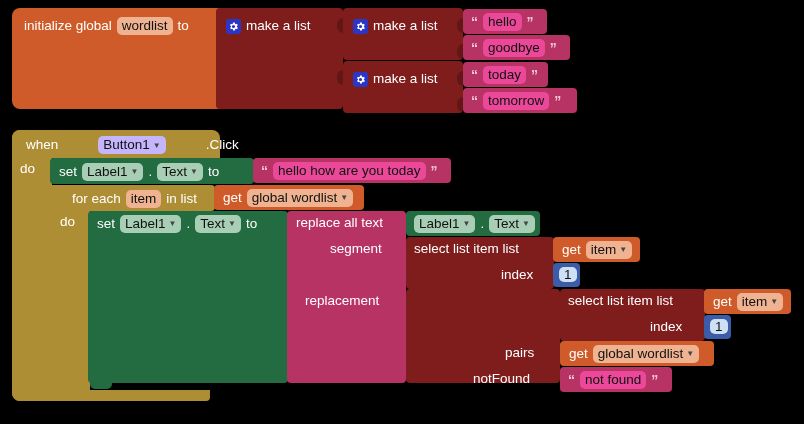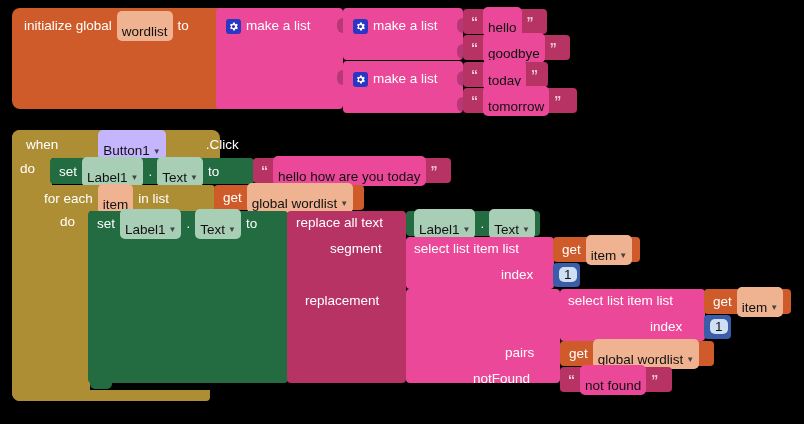--- a/index.html
+++ b/index.html
@@ -7,33 +7,33 @@
        font-family:"Liberation Sans","DejaVu Sans",sans-serif;
        -webkit-font-smoothing:antialiased;}
   #stage{position:relative;width:783px;height:424px;background:#000;}
 
   
   .blk{position:absolute;box-sizing:border-box;border-radius:4px;}
   .lbl{color:#fff;font-size:13.5px;line-height:1;white-space:nowrap;}
 
   
   .field{display:inline-flex;align-items:center;gap:3px;
-         border-radius:5px;padding:13px 5px 2px 5px;
+         border-radius:5px;padding:1px 5px 2px 5px;
          font-size:13.5px;color:#111;white-space:nowrap;}
   .caret{font-size:8px;line-height:1;color:#444;transform:translateY(1px);}
 
   .f-green{background:#a8cfb5;}
   .f-gold {background:#c4b5fd;}
   .f-orange{background:#f0b392;}
   .f-pink {background:#ec4899;}
   .f-num  {background:#cfe0f5;}
 
   
   .c-orange{background:#ce5b29;}
-  .c-blue  {background:#ec4899;}
+  .c-blue  {background:#7f1d1d;}
   .c-pink  {background:#b73364;}
   .c-gold  {background:#ae8e34;}
   .c-green {background:#236b41;}
   .c-num   {background:#3b5ca8;}
 
   
   .row{position:absolute;display:flex;align-items:center;gap:5px;white-space:nowrap;}
 
   
   .socket{position:absolute;width:7px;height:15px;border-radius:6px 0 0 6px;
@@ -167,21 +167,21 @@
       <span class="quote">“</span>
       <span class="field f-pink">hello how are you today</span>
       <span class="quote">”</span>
     </div>
   </div>
 
   <div class="blk c-gold" style="left:50px;top:185px;width:40px;height:216px;"></div>
   <div class="blk c-gold" style="left:50px;top:185px;width:165px;height:26px;"></div>
   <div class="blk c-gold" style="left:50px;top:392px;width:160px;height:9px;"></div>
 
-  <div class="row" style="left:44px;top:190px;height:17px;">
+  <div class="row" style="left:72px;top:190px;height:17px;">
     <span class="lbl">for each</span>
     <span class="field f-orange">item</span>
     <span class="lbl">in list</span>
   </div>
 
   <div class="blk c-orange" style="left:214px;top:185px;width:150px;height:25px;">
     <div class="row" style="left:9px;top:4px;height:17px;">
       <span class="lbl">get</span>
       <span class="field f-orange">
         <span>global wordlist</span>

